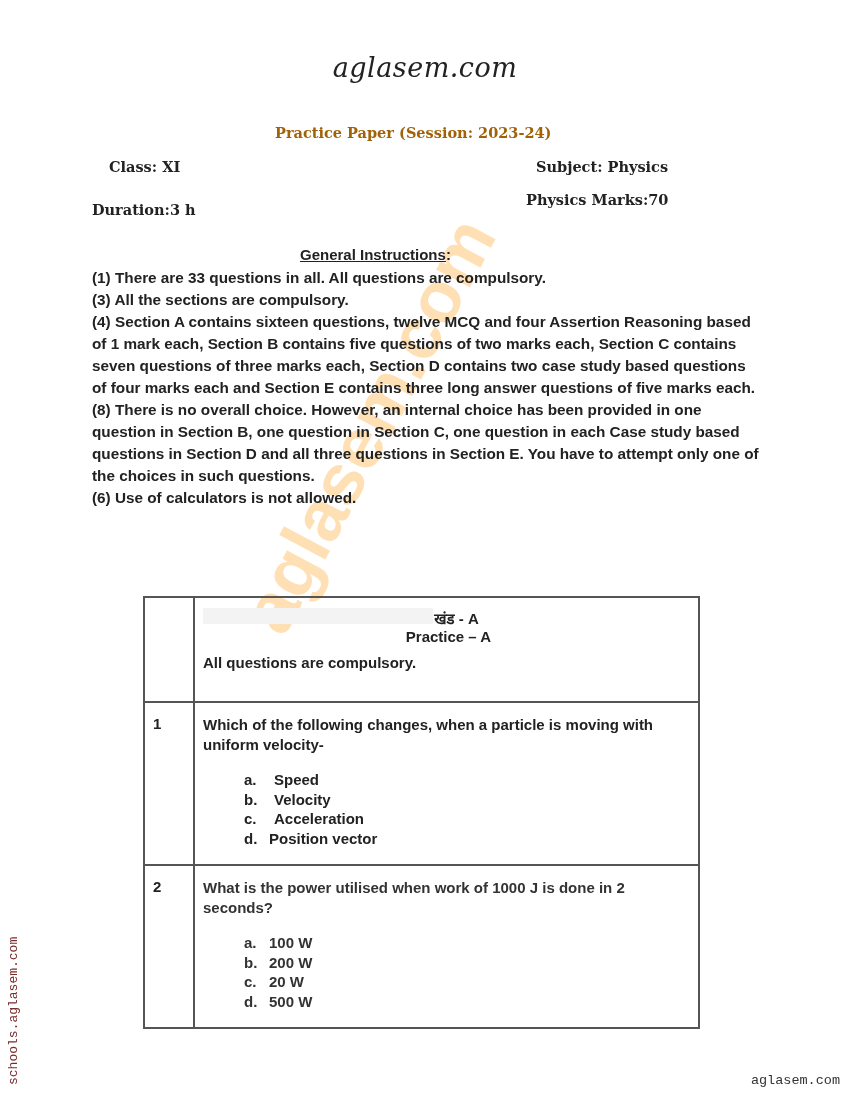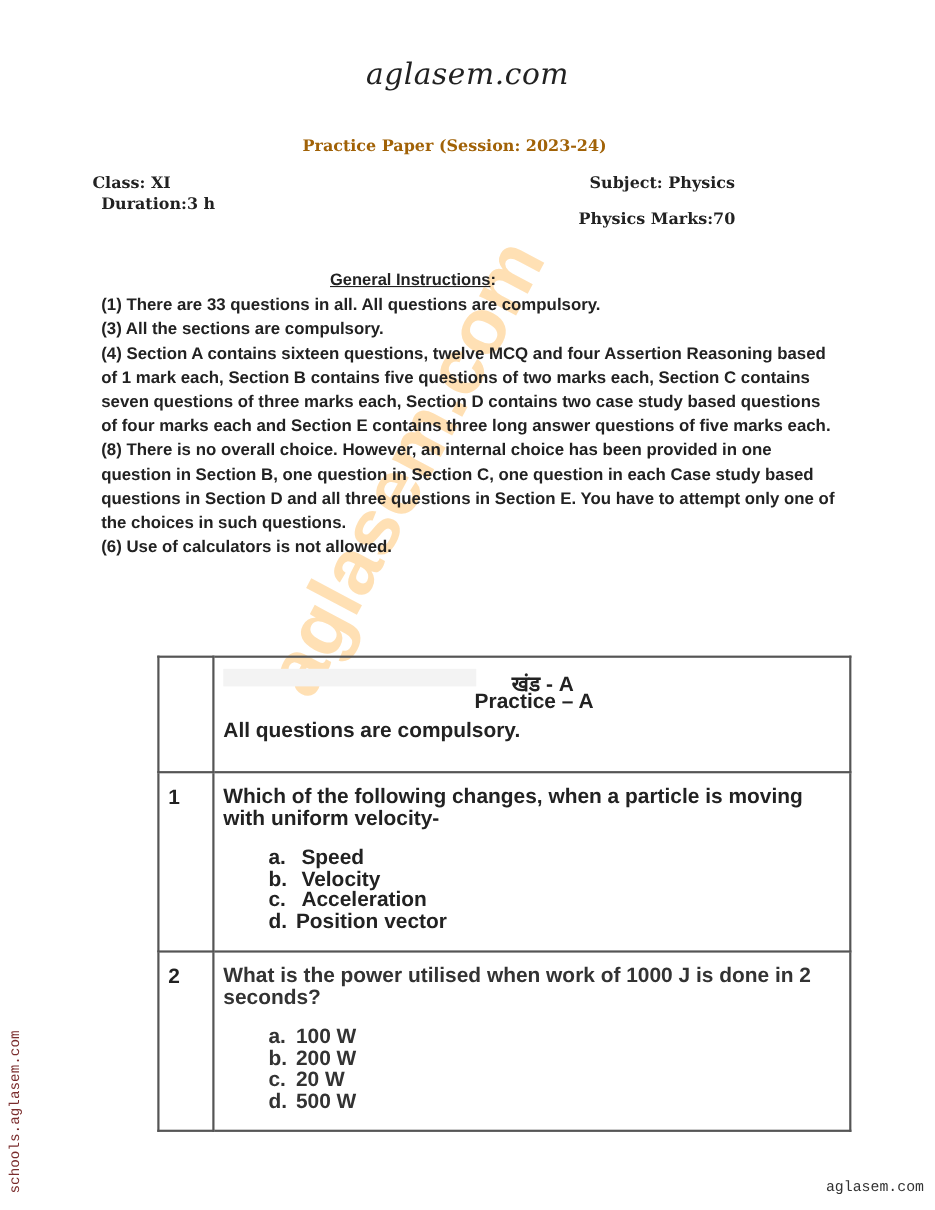--- a/index.html
+++ b/index.html
@@ -28,22 +28,22 @@
       font-size: 15.3px; font-weight: bold; line-height: 22px; color: #222;
     }
     .instructions p { margin: 0; }
     .watermark {
       position: absolute; left: 360px; top: 400px; transform: rotate(-62deg);
       transform-origin: center; font-size: 72px; font-weight: bold;
       color: rgba(255, 165, 40, 0.35); pointer-events: none; white-space: nowrap;
       font-family: "Liberation Sans", sans-serif; width: 420px; margin-left: -210px; text-align: center;
     }
     table.qtable {
-      position: absolute; left: 143px; top: 596px; width: 631px;
-      border-collapse: collapse; font-size: 19px; font-weight: bold; color: #222;
+      position: absolute; left: 143px; top: 596px; width: 557px;
+      border-collapse: collapse; font-size: 15px; font-weight: bold; color: #222;
     }
     table.qtable td { border: 2px solid #555; vertical-align: top; padding: 0; }
     .col-num { width: 40px; padding-left: 8px !important; padding-top: 12px !important; }
     .section-cell { height: 103px; position: relative; }
     .hindi-bar {
       position: absolute; left: 8px; top: 10px; width: 230px; height: 16px; background: #f3f3f3;
     }
     .sec-hindi { position: absolute; top: 10px; left: 0; width: 100%; text-align: center; padding-left: 20px; box-sizing: border-box; }
     .sec-title { position: absolute; top: 30px; left: 0; width: 100%; text-align: center; padding-left: 4px; box-sizing: border-box; }
     .sec-note { position: absolute; top: 56px; left: 8px; }
@@ -64,23 +64,23 @@
       font-family: "Liberation Mono", monospace; font-size: 13.5px; color: #333;
     }
   </style>
 </head>
 <body>
 
 <div class="logo">aglasem.com</div>
 
 <div class="paper-title">Practice Paper (Session: 2023-24)</div>
 
-<div class="meta" style="top:158px; left:84px;">Class: XI</div>
+<div class="meta" style="top:158px; left:109px;">Class: XI</div>
 <div class="meta" style="top:158px; left:536px;">Subject: Physics</div>
-<div class="meta" style="top:177px; left:92px;">Duration:3 h</div>
+<div class="meta" style="top:201px; left:92px;">Duration:3 h</div>
 <div class="meta" style="top:191px; left:526px;">Physics Marks:70</div>
 
 <div class="watermark">aglasem.com</div>
 
 <div class="instr-heading"><span class="u">General Instructions</span><span>:</span></div>
 
 <div class="instructions">
   <p>(1) There are 33 questions in all. All questions are compulsory.</p>
   <p>(3) All the sections are compulsory.</p>
   <p>(4) Section A contains sixteen questions, twelve MCQ and four Assertion Reasoning based of 1 mark each, Section B contains five questions of two marks each, Section C contains seven questions of three marks each, Section D contains two case study based questions of four marks each and Section E contains three long answer questions of five marks each.</p>

